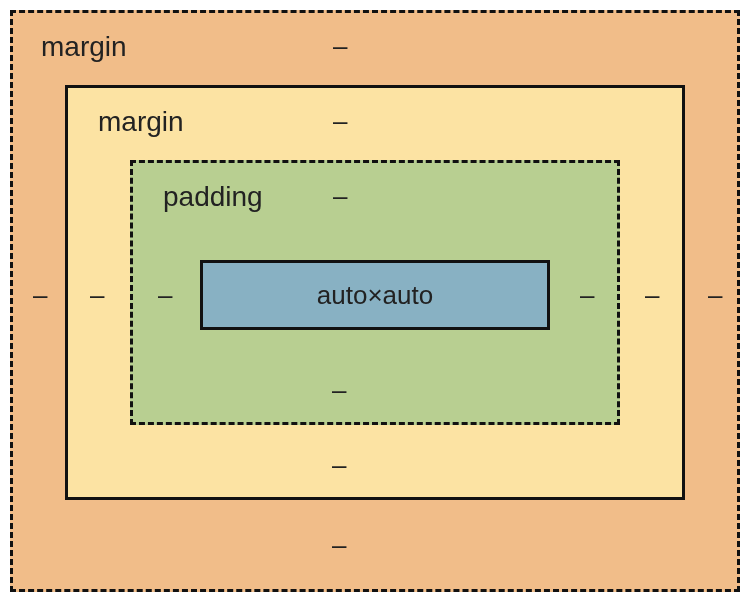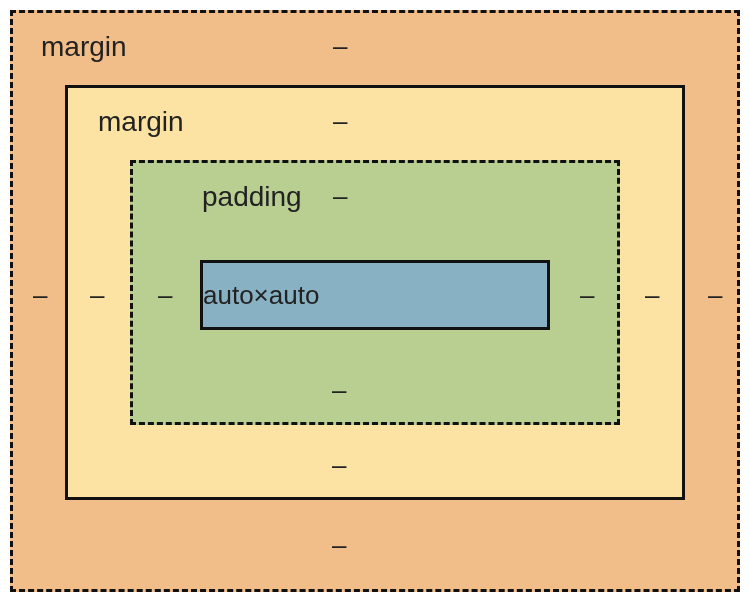--- a/index.html
+++ b/index.html
@@ -54,21 +54,21 @@
   
   .content-layer {
     left: 200px;
     top: 260px;
     width: 350px;
     height: 70px;
     background: #88b1c3;
     border: 3px solid #111;
     display: flex;
     align-items: center;
-    justify-content: flex-start;
+    justify-content: center;
     font-size: 26px;
   }
 
   .label {
     position: absolute;
     font-size: 28px;
   }
   .dash {
     position: absolute;
     font-size: 26px;
@@ -83,21 +83,21 @@
     <span class="label" style="left:28px; top:18px;">margin</span>
     <span class="dash" style="left:320px; top:18px;">–</span>
   </div>
 
   <div class="layer border-layer">
     <span class="label" style="left:30px; top:18px;">margin</span>
     <span class="dash" style="left:265px; top:18px;">–</span>
   </div>
 
   <div class="layer padding-layer">
-    <span class="label" style="left:30px; top:18px;margin-left:39px;">padding</span>
+    <span class="label" style="left:30px; top:18px;">padding</span>
     <span class="dash" style="left:200px; top:18px;">–</span>
   </div>
 
   <div class="layer content-layer">
     <span>auto×auto</span>
   </div>
 
   <span class="dash" style="left:33px; top:280px;">–</span>
 
   <span class="dash" style="left:90px; top:280px;">–</span>

